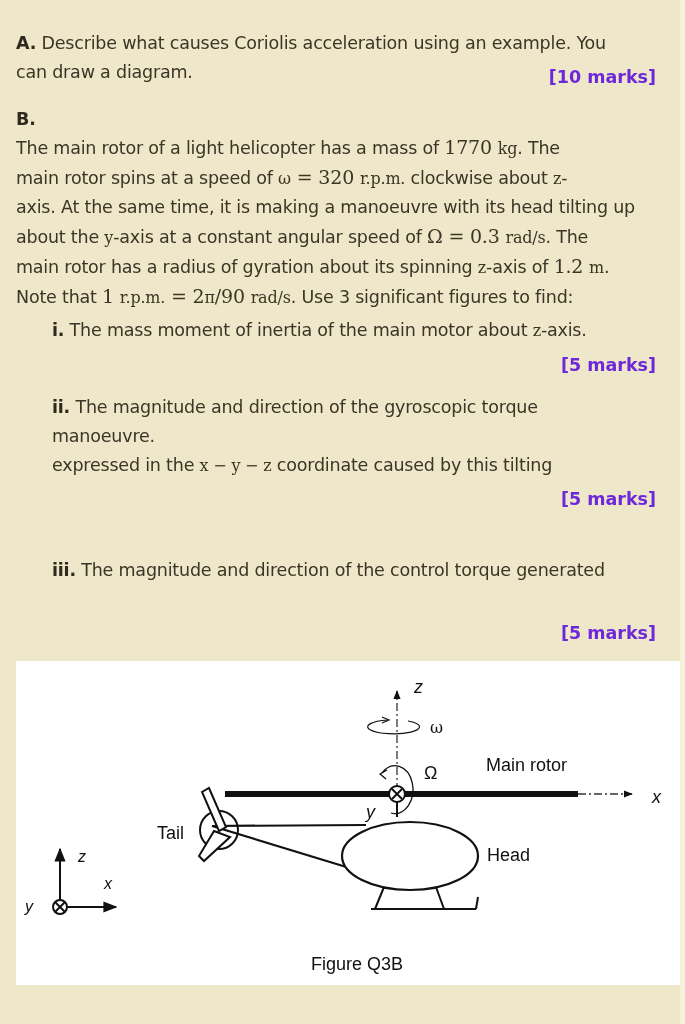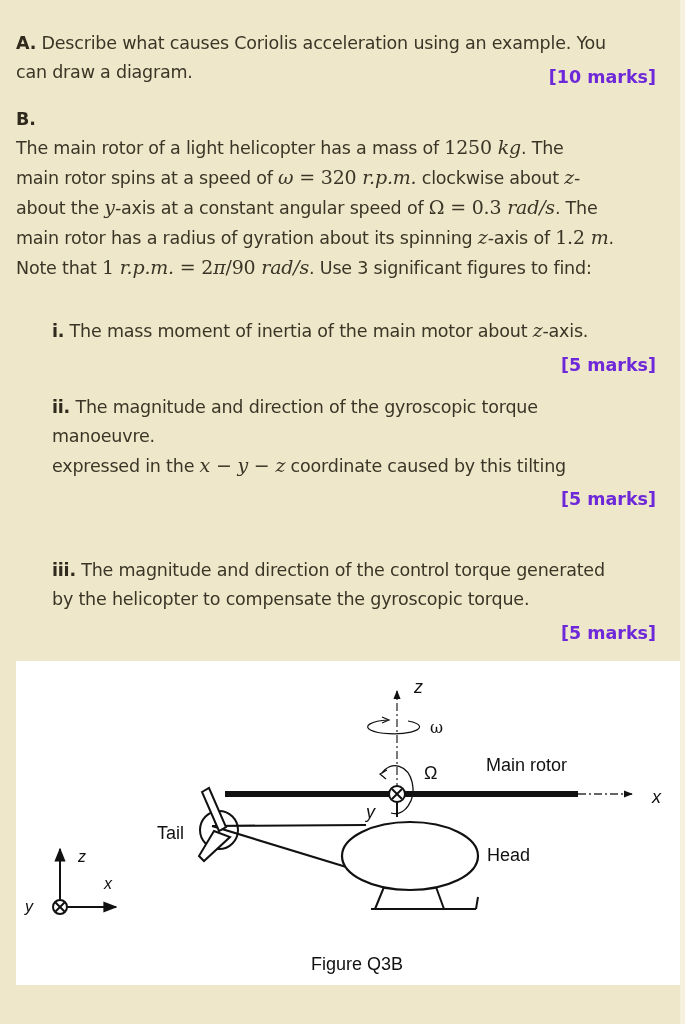--- a/index.html
+++ b/index.html
@@ -7,21 +7,21 @@
     width: 685px; height: 1024px; overflow: hidden;
     background: #efe7c9;
     font-family: "DejaVu Sans", sans-serif;
     color: #3a3526;
     position: relative;
   }
   .edge-strip { position: absolute; right: 0; top: 0; width: 5px; height: 1024px; background: #f6f1dc; }
   .page { position: absolute; left: 16px; top: 0; width: 640px; }
   .txt { font-size: 17.5px; line-height: 29px; letter-spacing: -0.2px; }
   .b { font-weight: bold; color: #2f2a1d; }
-  .math { font-family: "DejaVu Serif", serif; font-style: italic; font-size: 19px; }
+  .math { font-family: "DejaVu Serif", serif; font-size: 16px; }
   .mathr { font-family: "DejaVu Serif", serif; font-size: 19px; }
   .marks { position: absolute; right: 0; font-weight: bold; font-size: 17.5px; color: #6d28d9; }
   .sub { position: absolute; left: 36px; width: 600px; }
   .abs { position: absolute; }
   .figure {
     position: absolute; left: 16px; top: 661px; width: 664px; height: 324px;
     background: #ffffff;
   }
   .figure svg { position: absolute; left: 0; top: 0; }
   .lbl { font-family: "Liberation Sans", sans-serif; font-size: 18px; fill: #111; }
@@ -36,25 +36,26 @@
 
   <div class="abs txt" style="top:16px; left:0; width:640px;margin-top:13px;">
     <div><span class="b">A.</span><span> Describe what causes Coriolis acceleration using an example. You</span></div>
     <div>can draw a diagram.</div>
   </div>
   <div class="marks" style="top:67px;">[10 marks]</div>
 
   <div class="abs txt b" style="top:105px;">B.</div>
   <div class="abs txt" style="top:133px; width:640px;">
     <div>
-      <span>The main rotor of a light helicopter has a mass of </span><span class="mathr">1250 </span><span class="math">kg</span><span>. The</span>
+      <span>The main rotor of a light helicopter has a mass of </span><span class="mathr">1770 </span><span class="math">kg</span><span>. The</span>
     </div>
     <div>
       <span>main rotor spins at a speed of </span><span class="math">ω</span><span class="mathr"> = </span><span class="mathr">320 </span><span class="math">r.p.m.</span><span> clockwise about </span><span class="math">z</span><span>-</span>
     </div>
+    <div>axis. At the same time, it is making a manoeuvre with its head tilting up</div>
     <div>
       <span>about the </span><span class="math">y</span><span>-axis at a constant angular speed of </span><span class="mathr">Ω = 0.3 </span><span class="math">rad/s</span><span>. The</span>
     </div>
     <div>
       <span>main rotor has a radius of gyration about its spinning </span><span class="math">z</span><span>-axis of </span><span class="mathr">1.2 </span><span class="math">m</span><span>.</span>
     </div>
     <div>
       <span>Note that </span><span class="mathr">1 </span><span class="math">r.p.m.</span><span class="mathr"> = 2</span><span class="math">π</span><span class="mathr">/90 </span><span class="math">rad/s</span><span>. Use 3 significant figures to find:</span>
     </div>
   </div>
@@ -66,21 +67,20 @@
 
   <div class="sub txt" style="top:393px;">
     <div><span class="b">ii.</span><span> The magnitude and direction of the gyroscopic torque</span></div>
     <div>manoeuvre.</div>
     <div><span>expressed in the </span><span class="math">x − y − z</span><span> coordinate caused by this tilting</span></div>
   </div>
   <div class="marks" style="top:489px;">[5 marks]</div>
 
   <div class="sub txt" style="top:556px;">
     <div><span class="b">iii.</span><span> The magnitude and direction of the control torque generated</span></div>
-    <div>by the helicopter to compensate the gyroscopic torque.</div>
   </div>
   <div class="marks" style="top:623px;">[5 marks]</div>
 </div>
 
 <div class="figure">
   <svg width="664" height="324" viewBox="0 0 664 324">
     <defs>
       <marker id="arr" viewBox="0 0 10 10" refX="9" refY="5" markerWidth="7" markerHeight="7" orient="auto">
         <path d="M0,1 L10,5 L0,9 z" fill="#111"></path>
       </marker>

